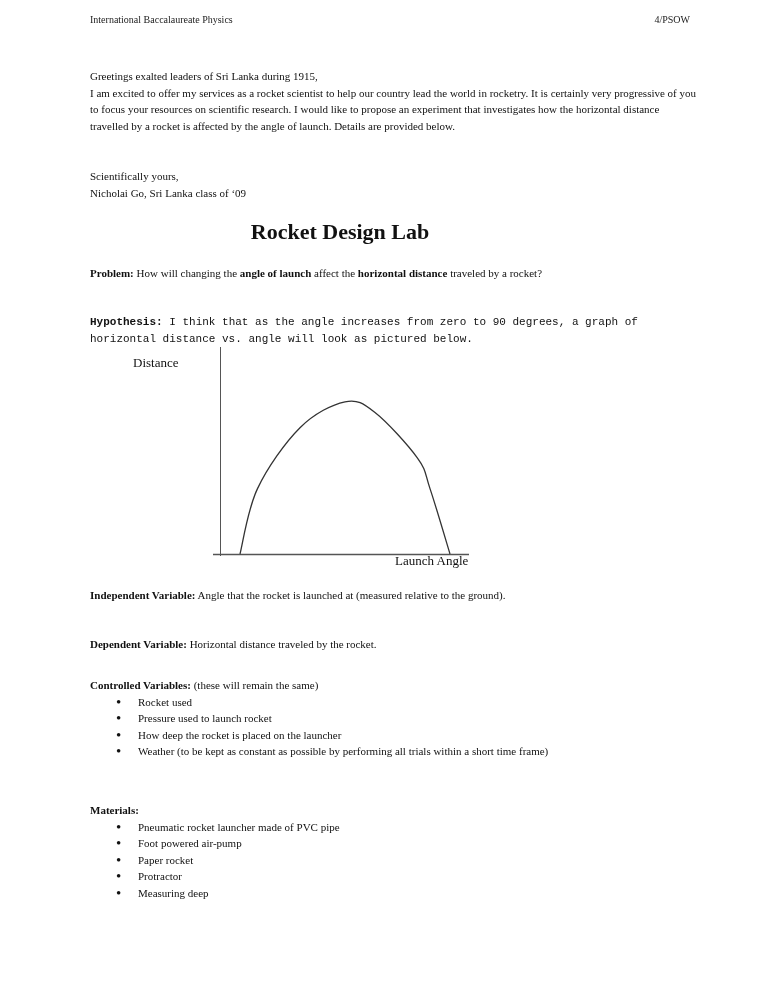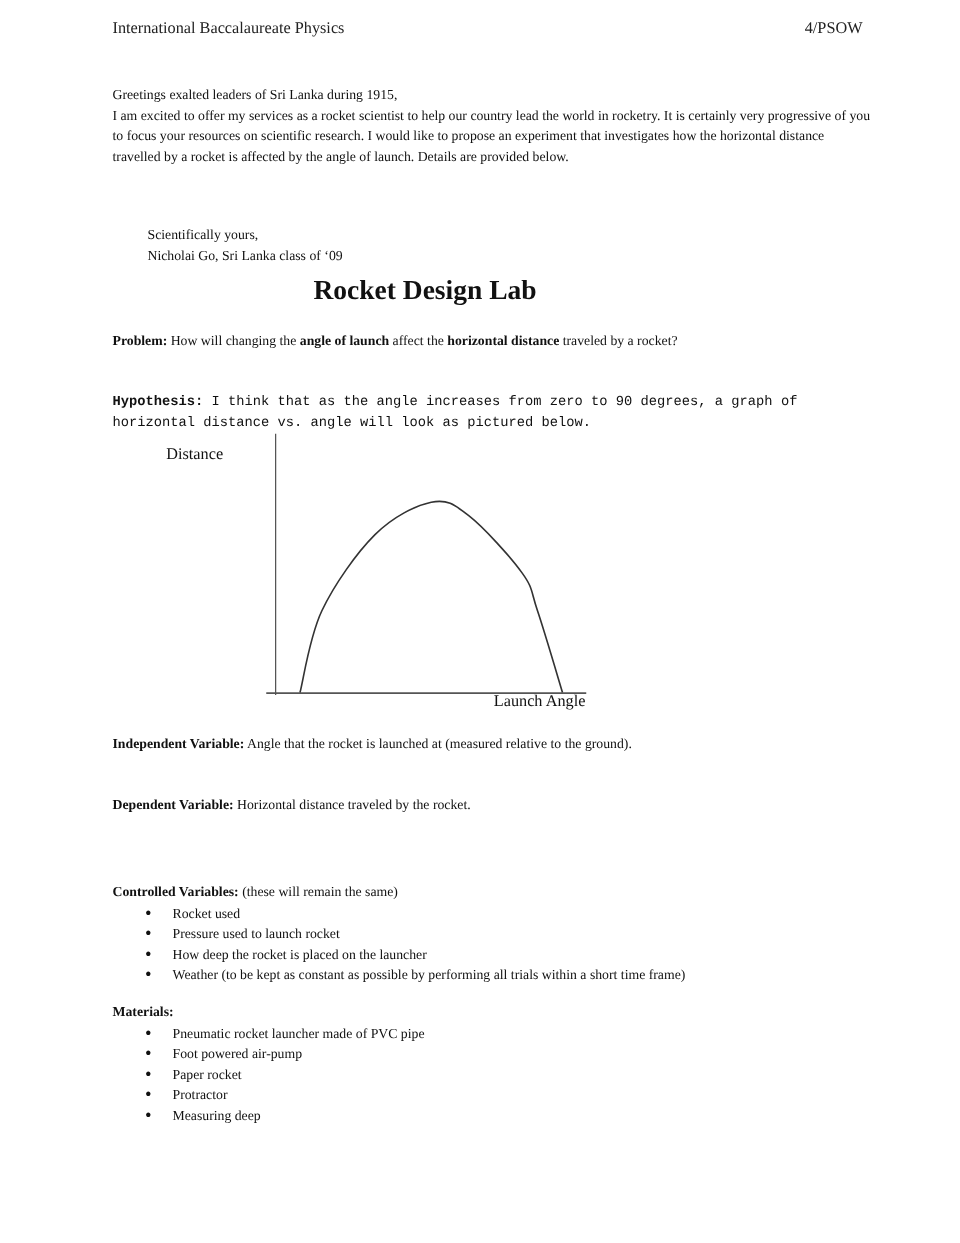--- a/index.html
+++ b/index.html
@@ -3,36 +3,36 @@
   <meta charset="utf-8">
   <style>
     html, body { margin: 0; padding: 0; background: #ffffff; }
     body {
       width: 768px; height: 994px; position: relative; overflow: hidden;
       font-family: "Liberation Serif", "DejaVu Serif", serif;
       color: #111111;
     }
     .header {
       position: absolute; top: 14px; left: 90px; right: 78px;
-      font-size: 13px; display: flex; justify-content: space-between;
+      font-size: 10px; display: flex; justify-content: space-between;
       color: #222;
     }
     .body-text { font-size: 11px; line-height: 16.6px; }
     .block { position: absolute; left: 90px; width: 610px; }
     .letter { top: 68px; }
-    .signoff { top: 180px; margin-left: 28px; }
+    .signoff { top: 168px; }
     .title {
       position: absolute; top: 219px; left: 0; width: 680px;
       text-align: center; font-size: 22px; font-weight: bold;
     }
     .problem { top: 265px; }
     .hypothesis { top: 314px; font-family: Liberation Mono, monospace; }
     .independent { top: 587px; }
     .dependent { top: 636px; }
-    .controlled { top: 706px; }
+    .controlled { top: 677px; }
     .materials { top: 802px; }
     b { font-weight: bold; }
     ul {
       margin: 0; padding: 0; list-style: none;
     }
     li {
       position: relative; padding-left: 48px; padding-right: 20px;
     }
     li::before {
       content: "\2022"; position: absolute; left: 26px; top: 0;

